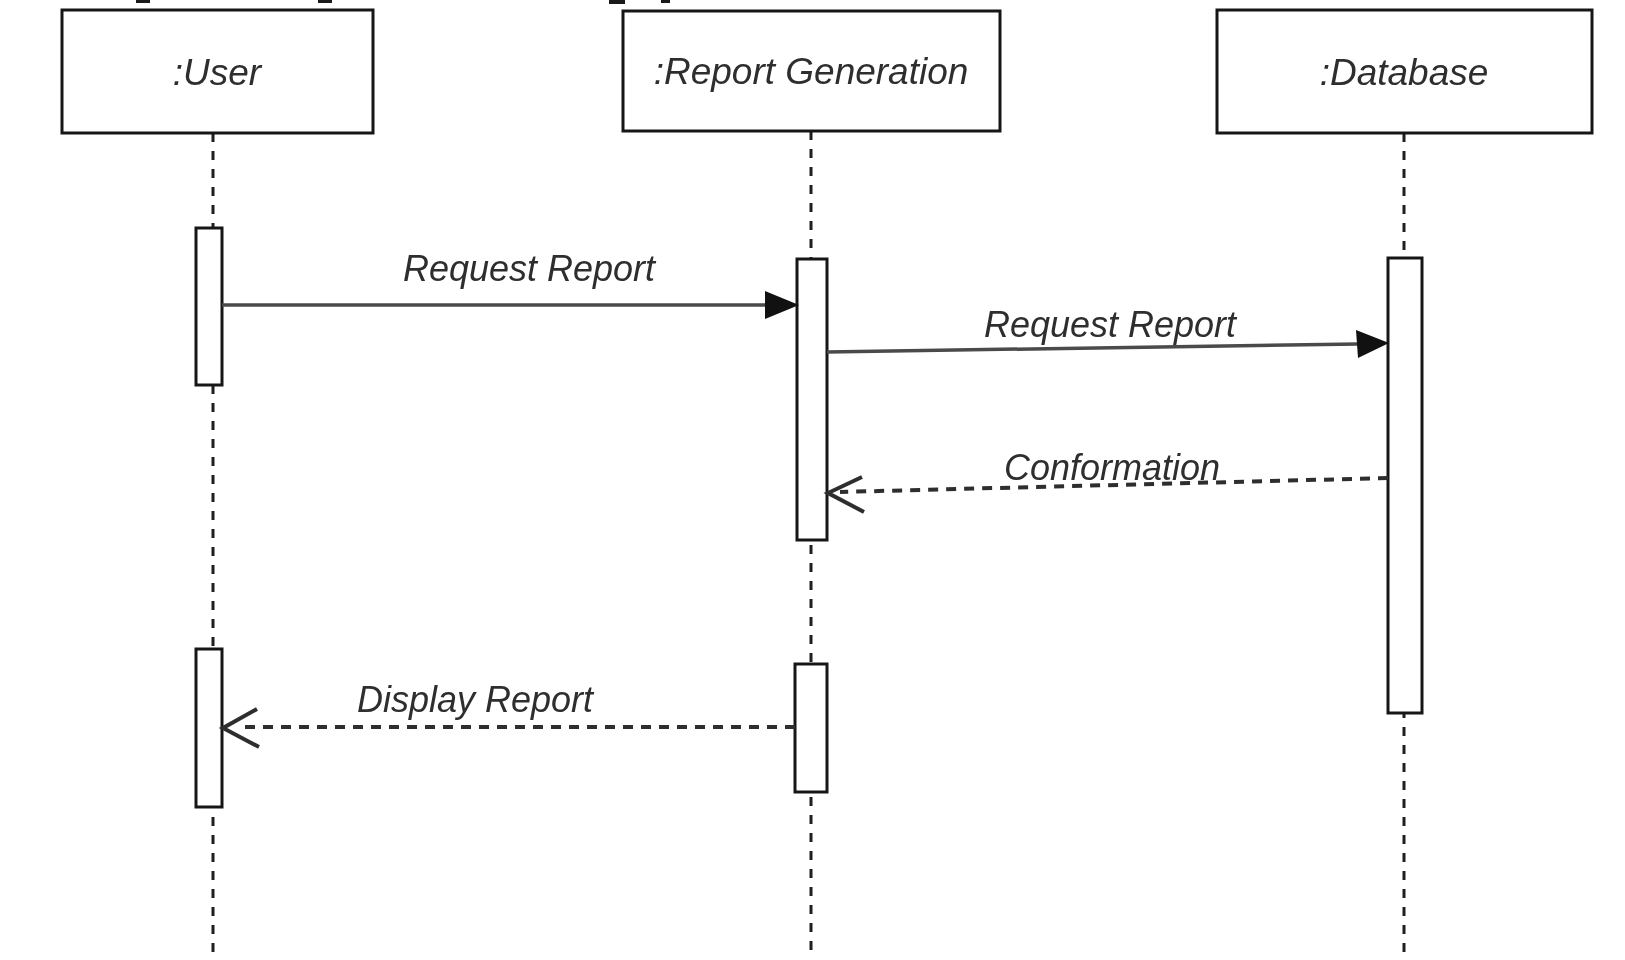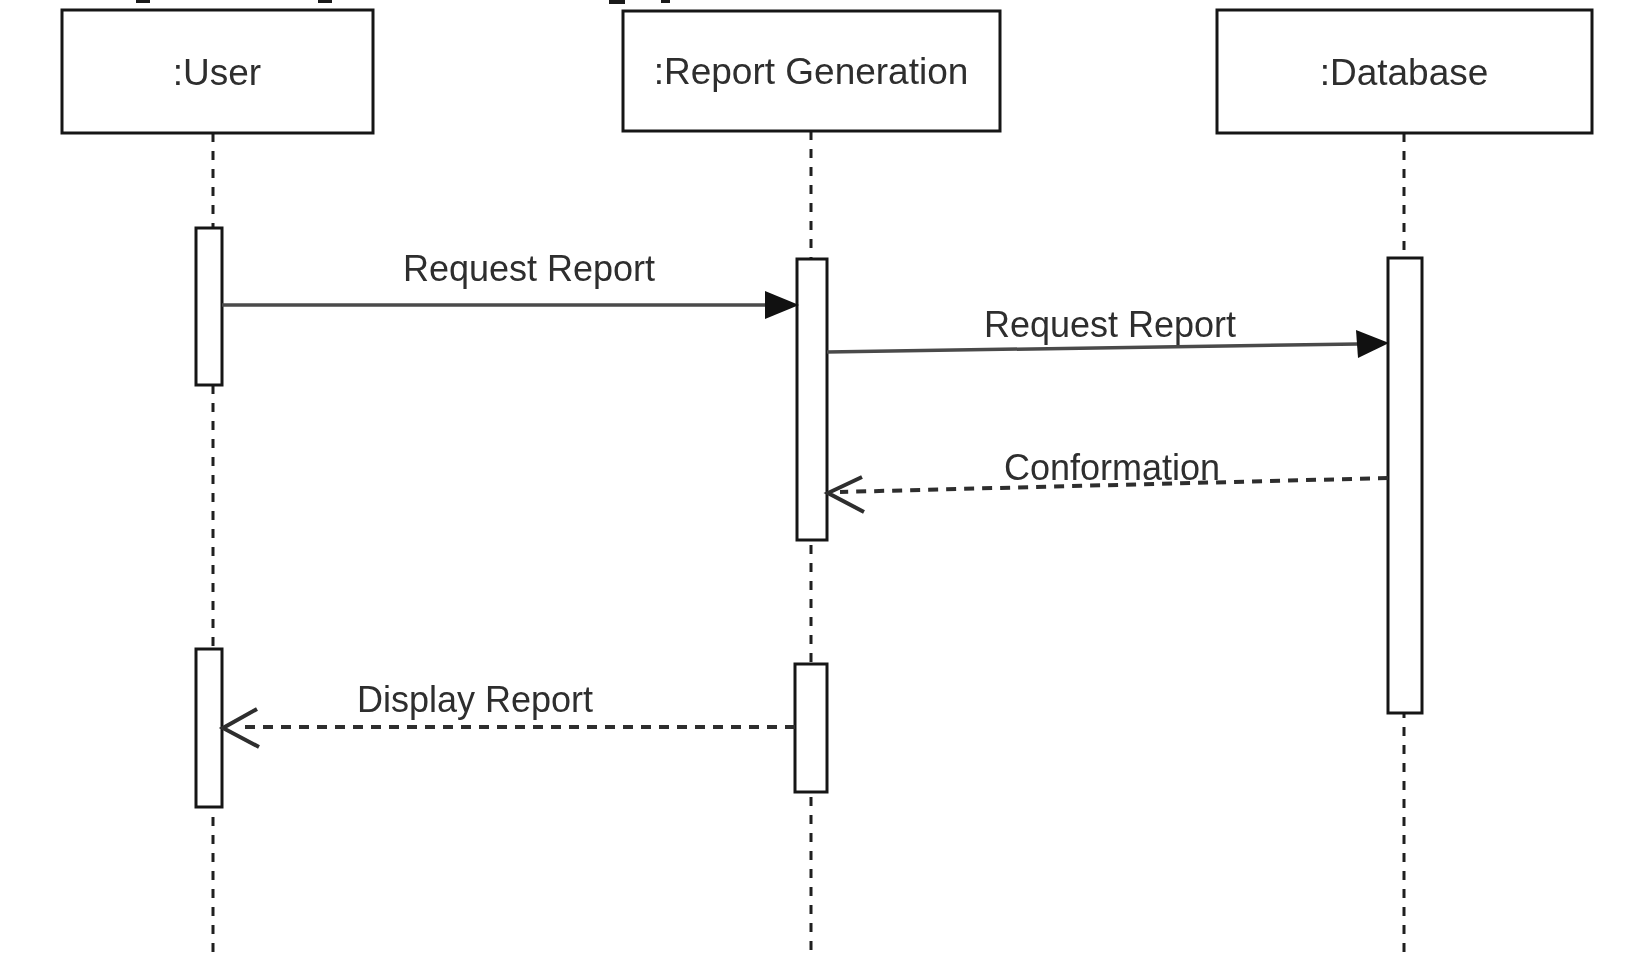--- a/index.html
+++ b/index.html
@@ -9,20 +9,21 @@
     width: 1625px;
     height: 960px;
     overflow: hidden;
     font-family: "Liberation Sans", sans-serif;
   }
   .canvas {
     position: relative;
     width: 1313px;
     height: 960px;
     background: #ffffff;
+    font-style: italic;
   }
   svg { display: block; }
   text {
     font-family: "Liberation Sans", sans-serif;
     fill: #2e2e2e;
   }
   .actor-label { font-size: 37px; }
   .message-label { font-size: 36px; }
 </style>
 </head>

